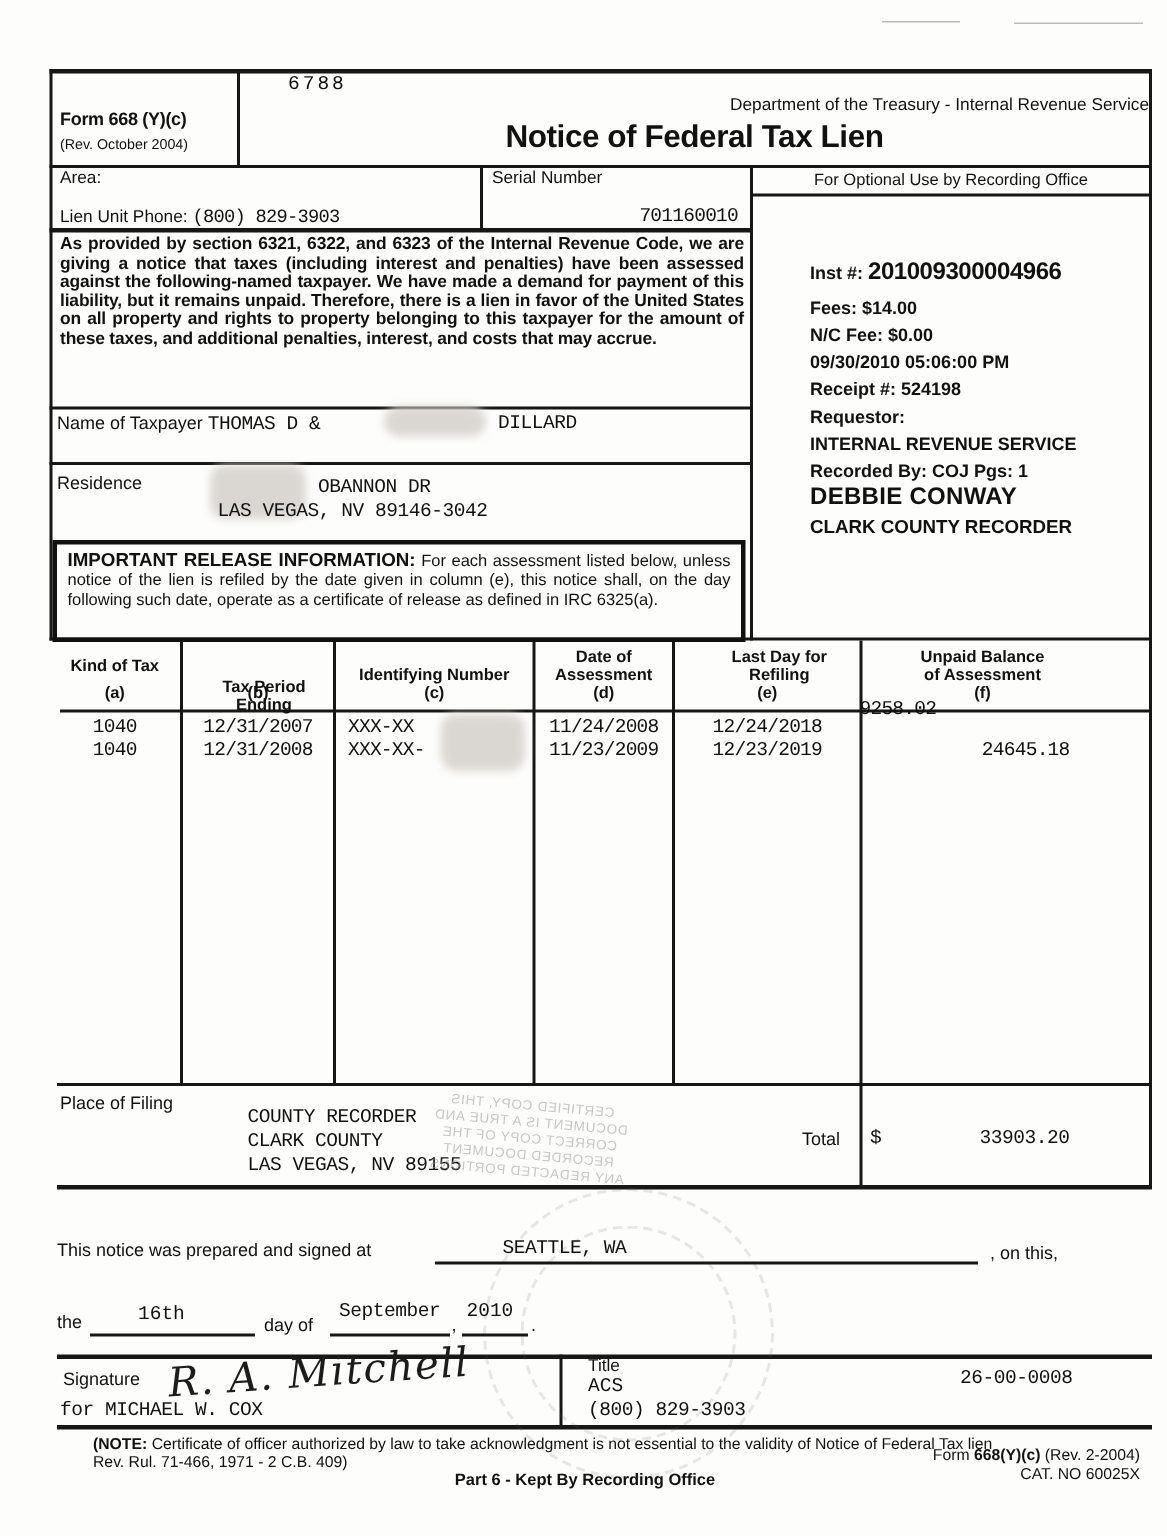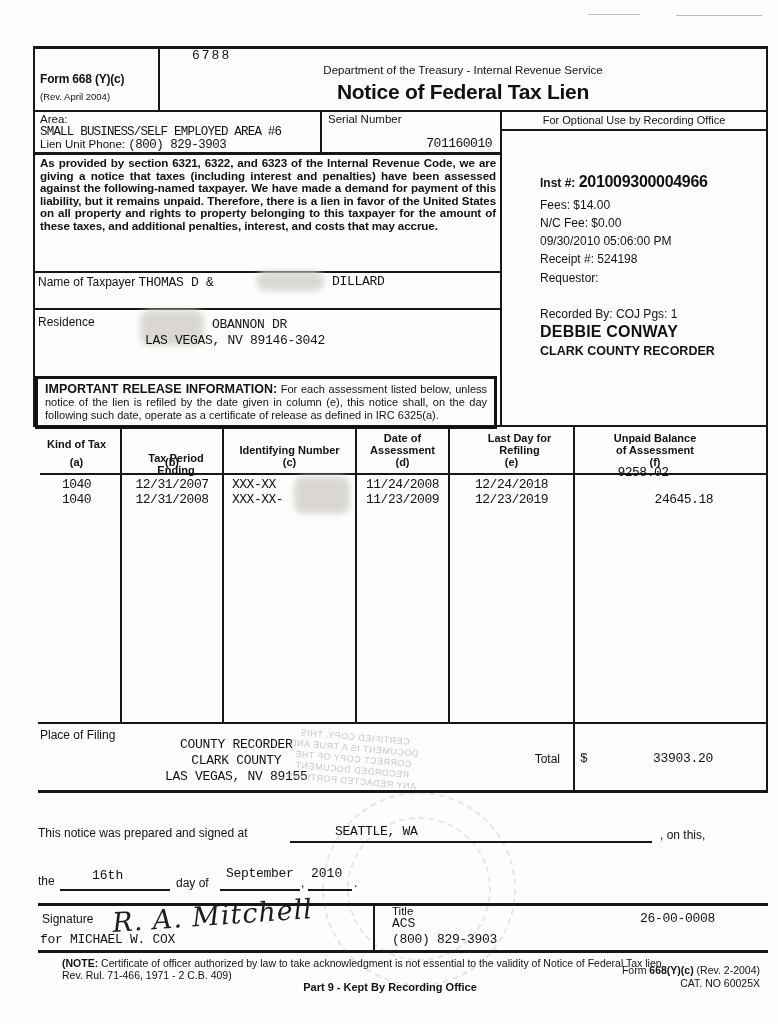--- a/index.html
+++ b/index.html
@@ -1,21 +1,21 @@
 <!DOCTYPE html>
 <html><head>
 <meta charset="utf-8">
 <style>
   html,body{margin:0;padding:0;background:#ffffff;}
   .page{
     position:relative;width:778px;height:1024px;background:#fdfdfb;
     font-family:"Liberation Sans",sans-serif;color:#111;overflow:hidden;
   }
   .abs{position:absolute;}
-  .mono{font-family:"Liberation Mono","DejaVu Sans Mono",monospace;text-align:center;}
+  .mono{font-family:"Liberation Mono","DejaVu Sans Mono",monospace;}
   .b{font-weight:bold;}
   .rule{position:absolute;background:#171717;}
   .rule.light{background:#555;}
   .pre{white-space:pre-line;}
   .blob{
     position:absolute;background:#d9d6d1;border-radius:10px;
     filter:blur(3px);opacity:.95;
   }
   .mirror{
     transform:scaleX(-1) rotate(-5deg);color:#9a9a9a;opacity:.55;
@@ -24,21 +24,21 @@
   }
   .seal{
     position:absolute;border:2px dashed rgba(90,90,90,.14);border-radius:50%;
   }
   .script{
     font-family:"DejaVu Serif",serif;font-style:italic;font-size:27px;
     transform:rotate(-4deg);color:#1c1c1c;letter-spacing:1px;
   }
   .hdr{font-size:11px;font-weight:bold;text-align:center;line-height:12px;}
   .cell{font-size:13px;letter-spacing:-.5px;}
-  .rec-line{font-size:12px;font-weight:normal;line-height:18.5px;text-align:center;}
+  .rec-line{font-size:12px;font-weight:bold;line-height:18.5px;text-align:center;}
 </style>
 </head>
 <body>
 
 <div class="page">
 
   <div class="rule light abs" style="left:588px;top:14px;width:52px;height:1px;opacity:.4"></div>
   <div class="rule light abs" style="left:676px;top:15px;width:86px;height:1px;opacity:.4"></div>
 
   <div class="rule" style="left:33px;top:46px;width:735px;height:3px"></div>
@@ -61,63 +61,63 @@
   <div class="rule" style="left:502px;top:129px;width:264px;height:2px"></div>
 
   <div class="rule" style="left:120px;top:427px;width:2px;height:295px"></div>
   <div class="rule" style="left:222px;top:427px;width:2px;height:295px"></div>
   <div class="rule" style="left:355px;top:427px;width:2px;height:295px"></div>
   <div class="rule" style="left:448px;top:427px;width:2px;height:295px"></div>
   <div class="rule" style="left:573px;top:427px;width:2px;height:363px"></div>
   <div class="rule" style="left:373px;top:903px;width:2px;height:47px"></div>
 
   <div class="abs b" style="left:40px;top:72px;font-size:12px;letter-spacing:-.2px">Form 668 (Y)(c)</div>
-  <div class="abs" style="left:40px;top:91px;font-size:9.5px">(Rev. April 2004)</div>
+  <div class="abs" style="left:40px;top:91px;font-size:9.5px">(Rev. October 2004)</div>
   <div class="abs mono" style="left:192px;top:48px;font-size:13px;letter-spacing:2px">6788</div>
-  <div class="abs" style="left:160px;top:64px;width:606px;text-align:center;font-size:11.5px">Department of the Treasury - Internal Revenue Service</div>
+  <div class="abs" style="left:160px;top:64px;width:606px;text-align:right;font-size:11.5px">Department of the Treasury - Internal Revenue Service</div>
   <div class="abs b" style="left:160px;top:80px;width:606px;text-align:center;font-size:21px;letter-spacing:-.3px">Notice of Federal Tax Lien</div>
 
   <div class="abs" style="left:40px;top:113px;font-size:11.5px">Area:</div>
-  <div class="abs mono" style="left:40px;top:125px;font-size:12.5px;letter-spacing:-.8px">SMALL BUSINESS/SELF EMPLOYED AREA #6</div>
   <div class="abs" style="left:40px;top:138px;font-size:11.5px">
     <span>Lien Unit Phone:</span>
     <span class="mono" style="font-size:12.5px;letter-spacing:-.5px">(800) 829-3903</span>
   </div>
   <div class="abs" style="left:328px;top:113px;font-size:11.5px">Serial Number</div>
   <div class="abs mono" style="left:330px;top:136px;width:162px;text-align:right;font-size:13px;letter-spacing:-.5px">701160010</div>
 
   <div class="abs" style="left:502px;top:114px;width:264px;text-align:center;font-size:11px">For Optional Use by Recording Office</div>
   <div class="abs" style="left:540px;top:173px;font-size:12px;font-weight:bold">
     <span>Inst #:</span>
     <span style="font-size:16px;letter-spacing:-.3px">201009300004966</span>
   </div>
   <div class="abs rec-line" style="left:540px;top:196px">Fees: $14.00</div>
   <div class="abs rec-line" style="left:540px;top:214px">N/C Fee: $0.00</div>
   <div class="abs rec-line" style="left:540px;top:232px">09/30/2010 05:06:00 PM</div>
   <div class="abs rec-line" style="left:540px;top:250px">Receipt #: 524198</div>
   <div class="abs rec-line" style="left:540px;top:269px">Requestor:</div>
+  <div class="abs rec-line" style="left:540px;top:287px">INTERNAL REVENUE SERVICE</div>
   <div class="abs rec-line" style="left:540px;top:305px">Recorded By: COJ   Pgs: 1</div>
   <div class="abs b" style="left:540px;top:323px;font-size:16px;letter-spacing:.2px">DEBBIE CONWAY</div>
   <div class="abs b" style="left:540px;top:344px;font-size:12.5px">CLARK COUNTY RECORDER</div>
 
   <div class="abs b" style="left:40px;top:157px;width:456px;font-size:11.6px;line-height:12.6px;text-align:justify;letter-spacing:-.1px">As provided by section 6321, 6322, and 6323 of the Internal Revenue Code, we are giving a notice that taxes (including interest and penalties) have been assessed against the following-named taxpayer. We have made a demand for payment of this liability, but it remains unpaid. Therefore, there is a lien in favor of the United States on all property and rights to property belonging to this taxpayer for the amount of these taxes, and additional penalties, interest, and costs that may accrue.</div>
 
   <div class="abs" style="left:38px;top:275px;font-size:12px">
     <span>Name of Taxpayer</span>
     <span class="mono" style="font-size:13px;letter-spacing:-.3px">THOMAS D &amp;</span>
   </div>
   <div class="blob" style="left:256px;top:271px;width:68px;height:20px"></div>
   <div class="abs mono" style="left:332px;top:274px;font-size:13px;letter-spacing:-.3px">DILLARD</div>
 
   <div class="abs" style="left:38px;top:315px;font-size:12px">Residence</div>
   <div class="blob" style="left:140px;top:310px;width:64px;height:36px"></div>
   <div class="abs mono" style="left:212px;top:317px;font-size:13px;letter-spacing:-.3px">OBANNON DR</div>
   <div class="abs mono" style="left:145px;top:333px;font-size:13px;letter-spacing:-.3px">LAS VEGAS, NV 89146-3042</div>
 
-  <div class="abs" style="left:35px;top:376px;width:462px;height:53px;border:3px solid #111;padding:4px 7px;box-sizing:border-box;font-size:11px;line-height:13px;text-align:justify">
+  <div class="abs" style="left:35px;top:360px;width:462px;height:68px;border:3px solid #111;padding:4px 7px;box-sizing:border-box;font-size:11px;line-height:13px;text-align:justify">
     <span class="b" style="font-size:12.5px">IMPORTANT RELEASE INFORMATION:</span><span> For each assessment listed below, unless notice of the lien is refiled by the date given in column (e), this notice shall, on the day following such date, operate as a certificate of release as defined in IRC 6325(a).</span>
   </div>
 
   <div class="abs hdr pre" style="left:33px;top:438px;width:87px">Kind of Tax</div>
   <div class="abs hdr" style="left:33px;top:456px;width:87px">(a)</div>
   <div class="abs hdr pre" style="left:122px;top:452px;width:108px">Tax Period
 Ending</div>
   <div class="abs hdr" style="left:122px;top:456px;width:100px">(b)</div>
   <div class="abs hdr" style="left:224px;top:444px;width:131px">Identifying Number</div>
   <div class="abs hdr" style="left:224px;top:456px;width:131px">(c)</div>
@@ -186,19 +186,19 @@
   <div class="abs mono" style="left:40px;top:932px;font-size:13px;letter-spacing:-.3px">for MICHAEL W. COX</div>
   <div class="abs" style="left:392px;top:905px;font-size:11.5px">Title</div>
   <div class="abs mono" style="left:392px;top:916px;font-size:13px">ACS</div>
   <div class="abs mono" style="left:392px;top:932px;font-size:13px;letter-spacing:-.3px">(800) 829-3903</div>
   <div class="abs mono" style="left:640px;top:911px;font-size:13px;letter-spacing:-.3px">26-00-0008</div>
 
   <div class="abs" style="left:62px;top:957px;width:640px;font-size:10.5px">
     <span class="b">(NOTE:</span><span> Certificate of officer authorized by law to take acknowledgment is not essential to the validity of Notice of Federal Tax lien</span>
   </div>
   <div class="abs" style="left:62px;top:969px;font-size:10.5px">Rev. Rul. 71-466, 1971 - 2 C.B. 409)</div>
-  <div class="abs b" style="left:240px;top:981px;width:300px;text-align:center;font-size:11px">Part 9 - Kept By Recording Office</div>
+  <div class="abs b" style="left:240px;top:981px;width:300px;text-align:center;font-size:11px">Part 6 - Kept By Recording Office</div>
   <div class="abs" style="left:560px;top:964px;width:200px;text-align:right;font-size:10.5px">
     <span>Form </span><span class="b">668(Y)(c)</span><span> (Rev. 2-2004)</span>
   </div>
   <div class="abs" style="left:560px;top:977px;width:200px;text-align:right;font-size:10.5px">CAT. NO 60025X</div>
 
 </div>
 
 </body></html>

